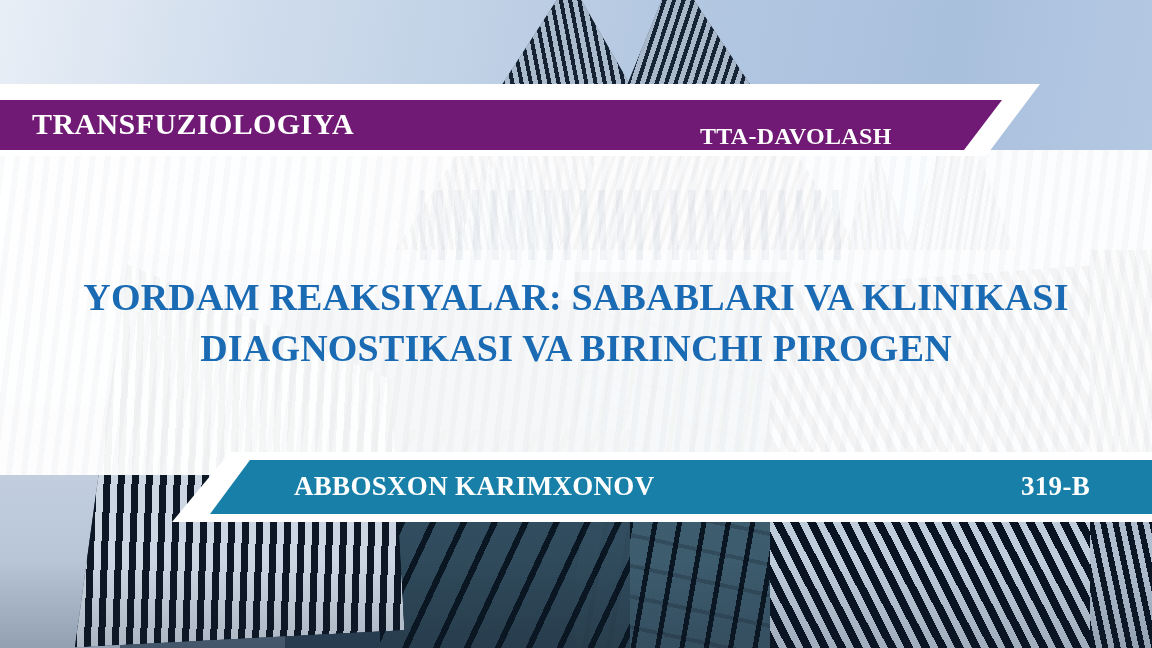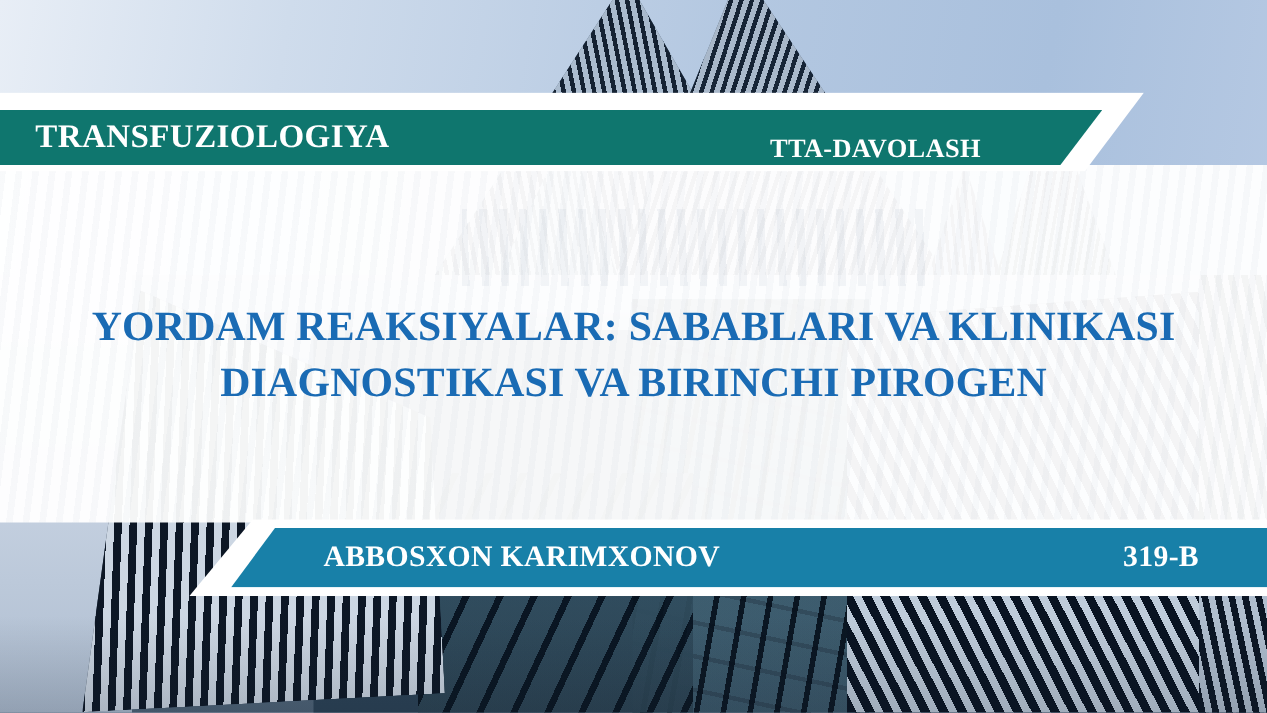--- a/index.html
+++ b/index.html
@@ -175,38 +175,38 @@
 
   
   .top-bar-wrap { position:absolute; left:0; top:84px; width:1040px; height:72px; }
   .top-bar-white {
     position:absolute; left:0; top:0; width:1040px; height:72px;
     background:#ffffff;
     clip-path: polygon(0 0, 1040px 0, 986px 72px, 0 72px);
   }
   .top-bar {
     position:absolute; left:0; top:16px; width:1002px; height:50px;
-    background:#0f766e;
+    background:#701a75;
     clip-path: polygon(0 0, 1002px 0, 964px 50px, 0 50px);
     display:flex; align-items:center;
   }
   .top-bar .lbl-left {
     position:absolute; left:32px; top:50%; transform:translateY(-52%);
     color:#ffffff; font-size:30px; font-weight:bold; letter-spacing:.4px;
     white-space:nowrap;
   }
   .top-bar .lbl-right {
     position:absolute; left:700px; top:50%; transform:translateY(-52%);
     color:#ffffff; font-size:24px; font-weight:bold; letter-spacing:.3px;
     white-space:nowrap;
     margin-top:12px;
   }
 
   
-  .bot-bar-wrap { position:absolute; left:172px; top:472px; width:980px; height:70px; }
+  .bot-bar-wrap { position:absolute; left:172px; top:452px; width:980px; height:70px; }
   .bot-bar-white {
     position:absolute; left:0; top:0; width:980px; height:70px;
     background:#ffffff;
     clip-path: polygon(58px 0, 980px 0, 980px 70px, 0 70px);
   }
   .bot-bar {
     position:absolute; left:38px; top:8px; width:942px; height:54px;
     background:#1880a8;
     clip-path: polygon(40px 0, 942px 0, 942px 54px, 0 54px);
   }

